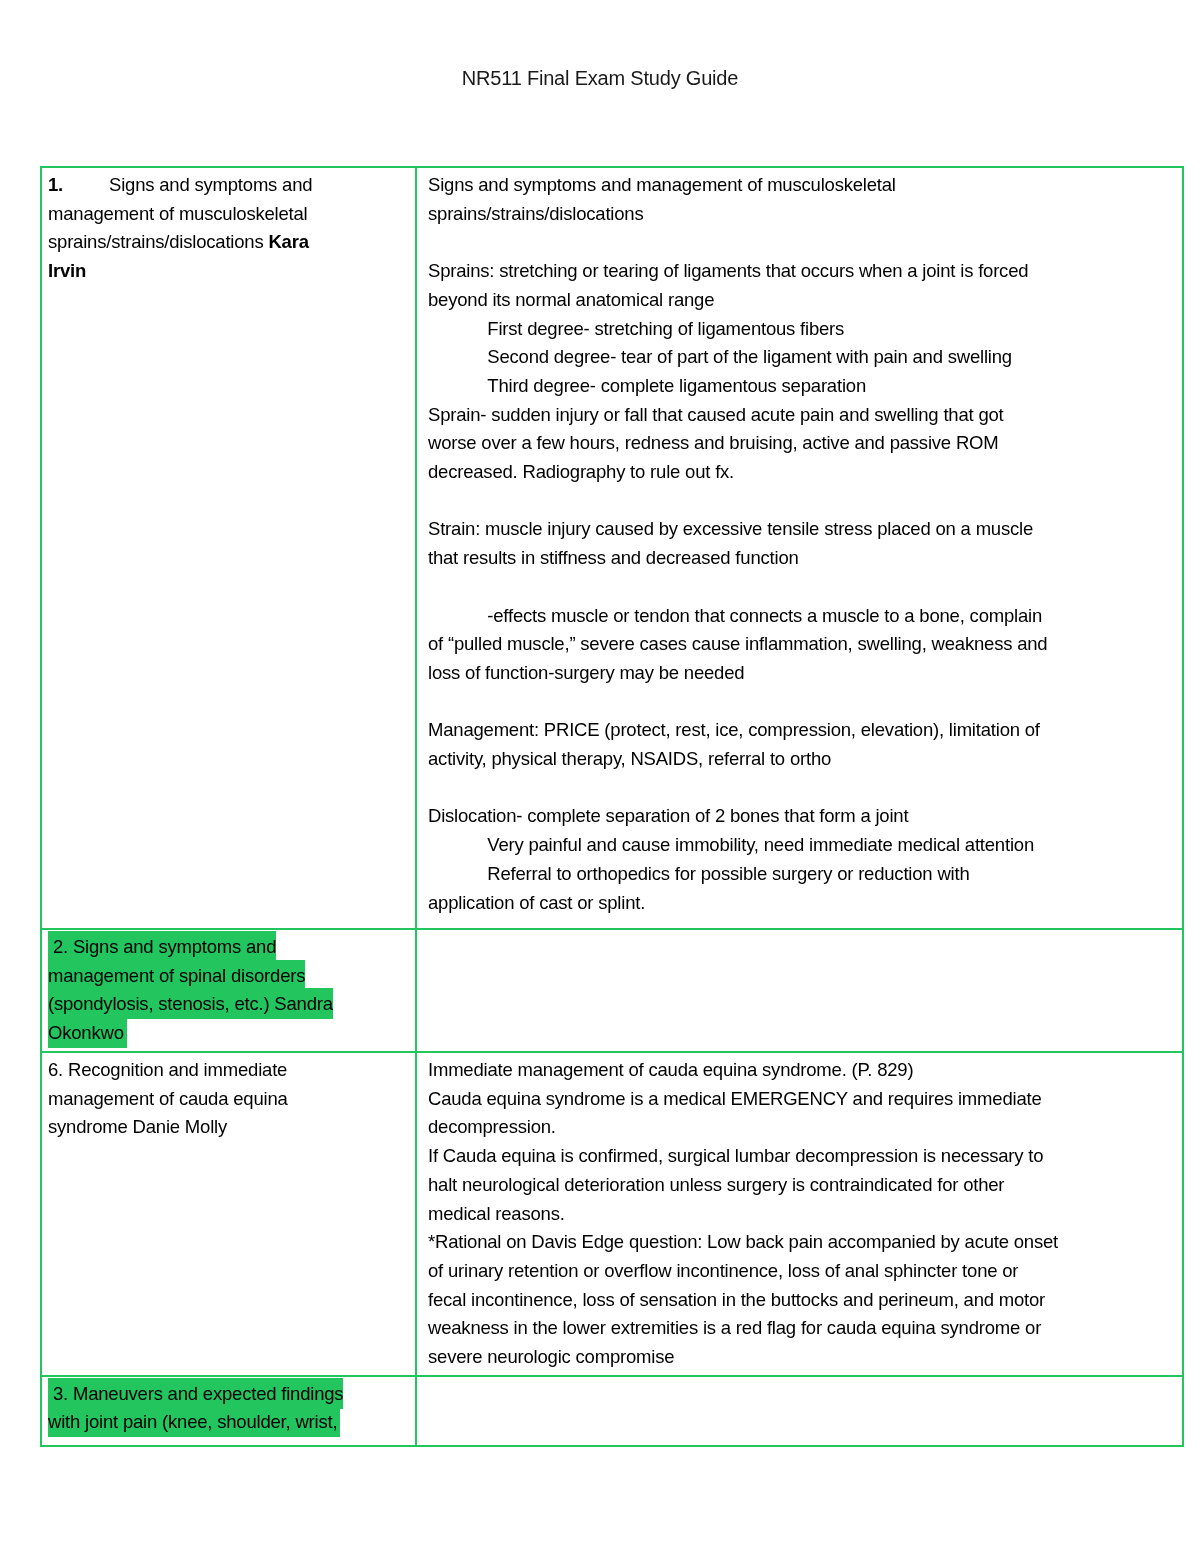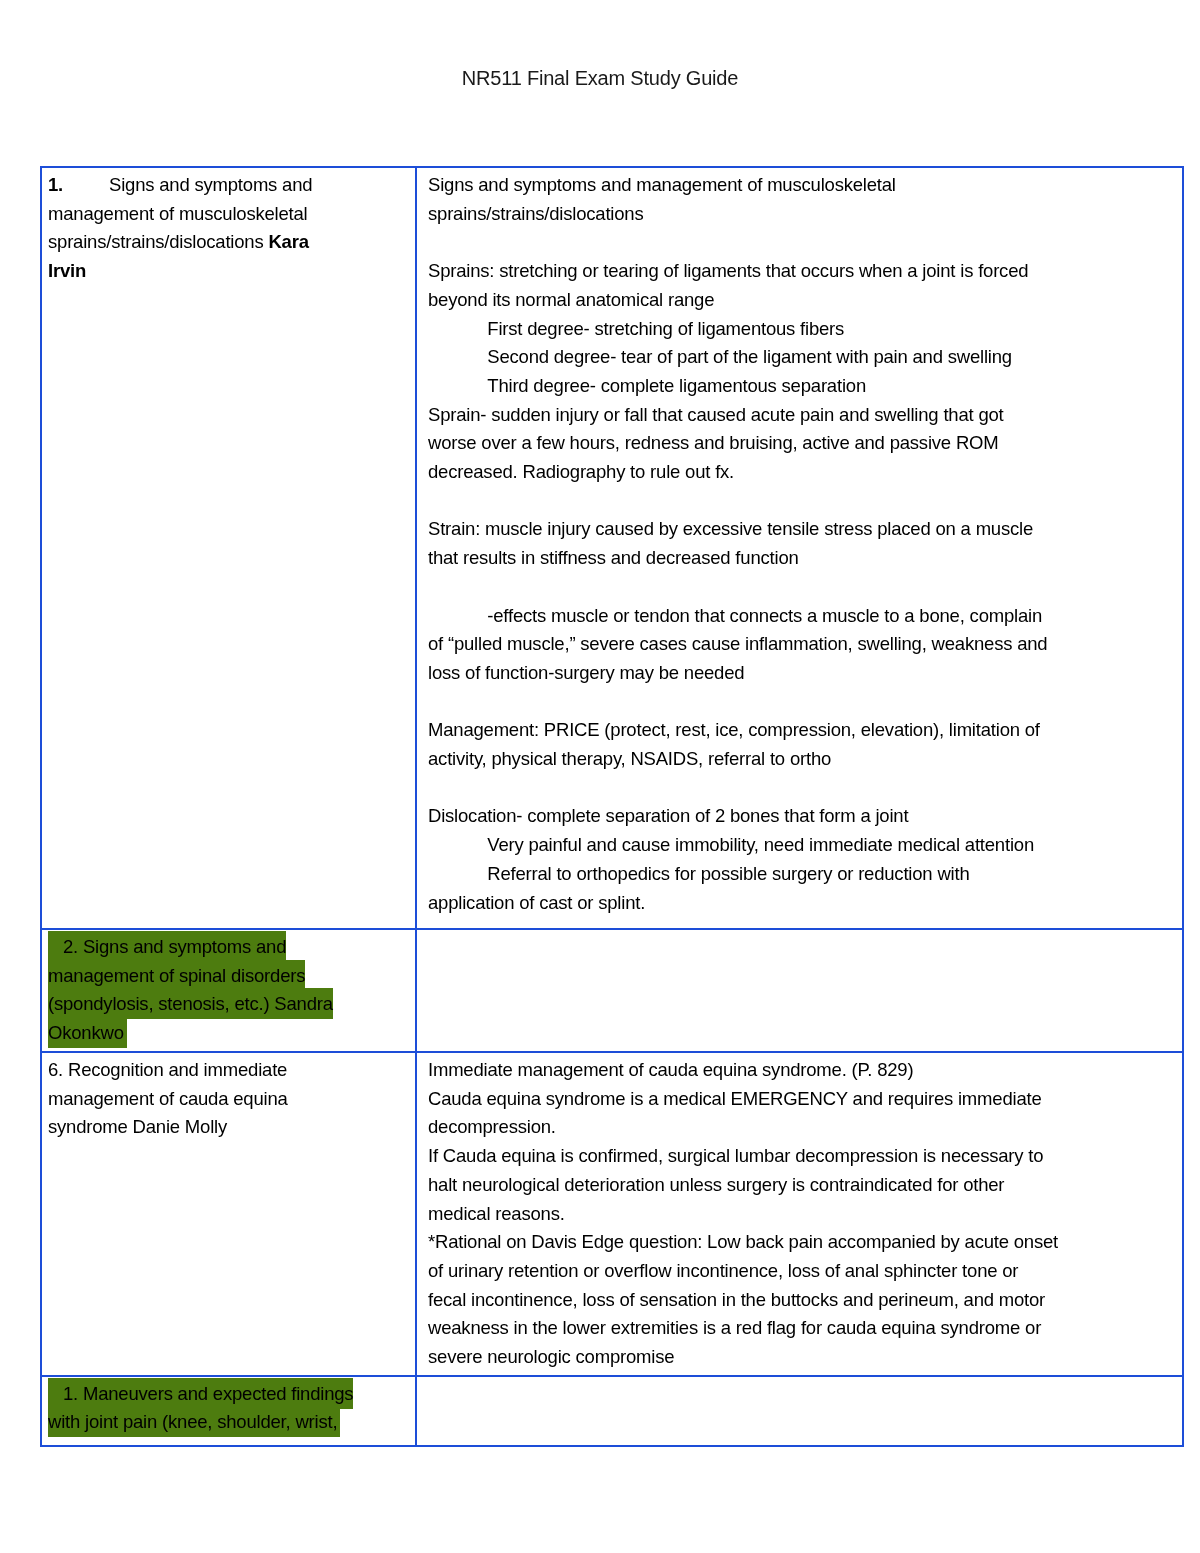--- a/index.html
+++ b/index.html
@@ -17,41 +17,41 @@
     font-size:20px;line-height:24px;letter-spacing:-0.2px;
     color:#1a1a1a;
   }
   table.grid{
     position:absolute;top:166px;left:40px;
     width:1142px;
     border-collapse:collapse;
     table-layout:fixed;
   }
   table.grid td{
-    border:2px solid #1d4ed8;
+    border:2px solid #22c55e;
     vertical-align:top;
     font-size:18.5px;
     line-height:28.7px;
     letter-spacing:-0.2px;
     white-space:pre-wrap;
     word-wrap:break-word;
   }
   col.c1{width:375px;}
   col.c2{width:767px;}
   td.leftcell{padding:3px 8px 3px 6px;}
   td.rightcell{padding:3px 8px 3px 11px;}
   tr.r1 td{height:754px;}
   tr.r2 td{height:115px;}
   tr.r3 td{height:312px;}
   tr.r4 td{height:62px;}
   .b{font-weight:bold;}
   .tabgap{display:inline-block;width:46px;}
   .hl{
-    background:#4d7c0f;
-    padding:5px 3px 5px 15px;
+    background:#22c55e;
+    padding:5px 3px 5px 5px;
     text-align:right;
   }
 </style>
 </head>
 <body>
 
 <div class="page">
   <div class="title">NR511 Final Exam Study Guide</div>
 
   <table class="grid">
@@ -109,19 +109,19 @@
 If Cauda equina is confirmed, surgical lumbar decompression is necessary to
 halt neurological deterioration unless surgery is contraindicated for other
 medical reasons.
 *Rational on Davis Edge question: Low back pain accompanied by acute onset
 of urinary retention or overflow incontinence, loss of anal sphincter tone or
 fecal incontinence, loss of sensation in the buttocks and perineum, and motor
 weakness in the lower extremities is a red flag for cauda equina syndrome or
 severe neurologic compromise</td>
       </tr>
       <tr class="r4">
-        <td class="leftcell"><span class="hl">1. Maneuvers and expected findings
+        <td class="leftcell"><span class="hl">3. Maneuvers and expected findings
 with joint pain (knee, shoulder, wrist,</span></td>
         <td class="rightcell"></td>
       </tr>
     </tbody>
   </table>
 </div>
 
 </body></html>

